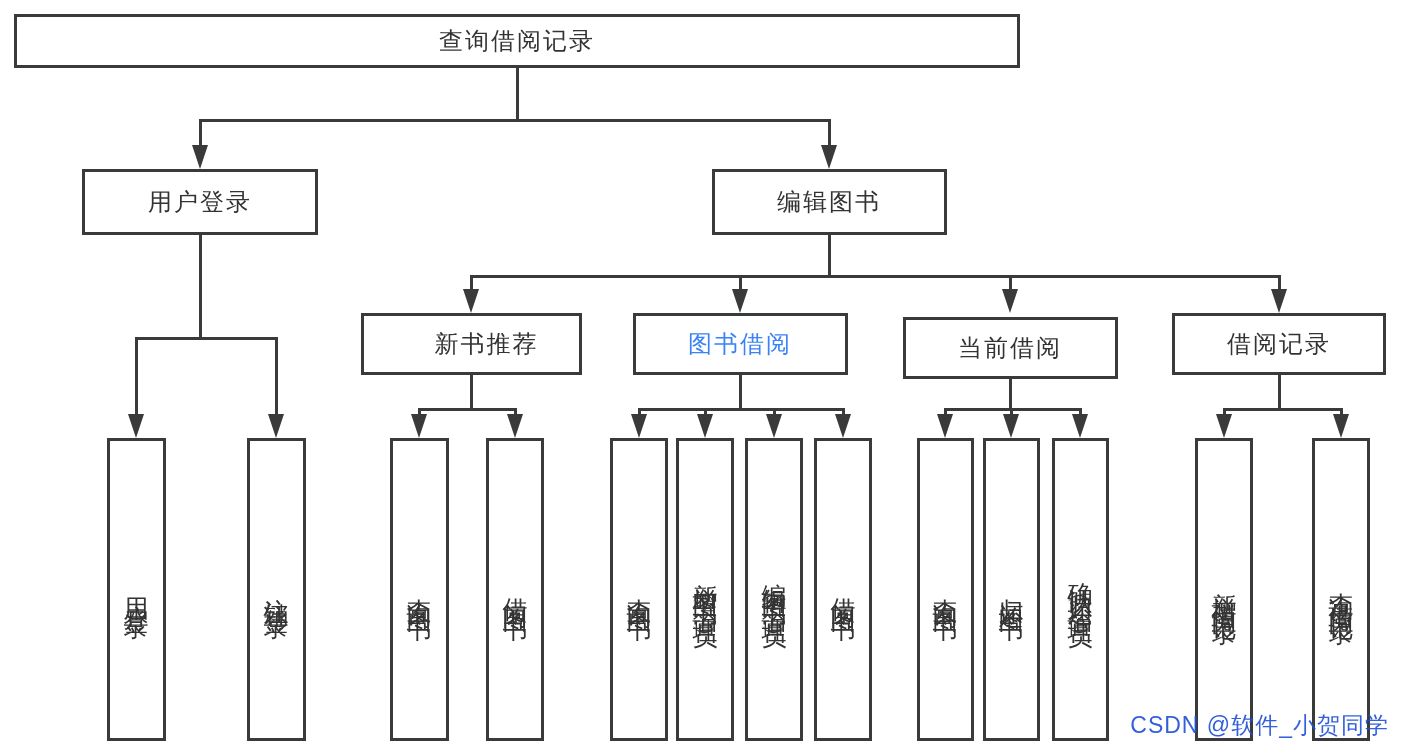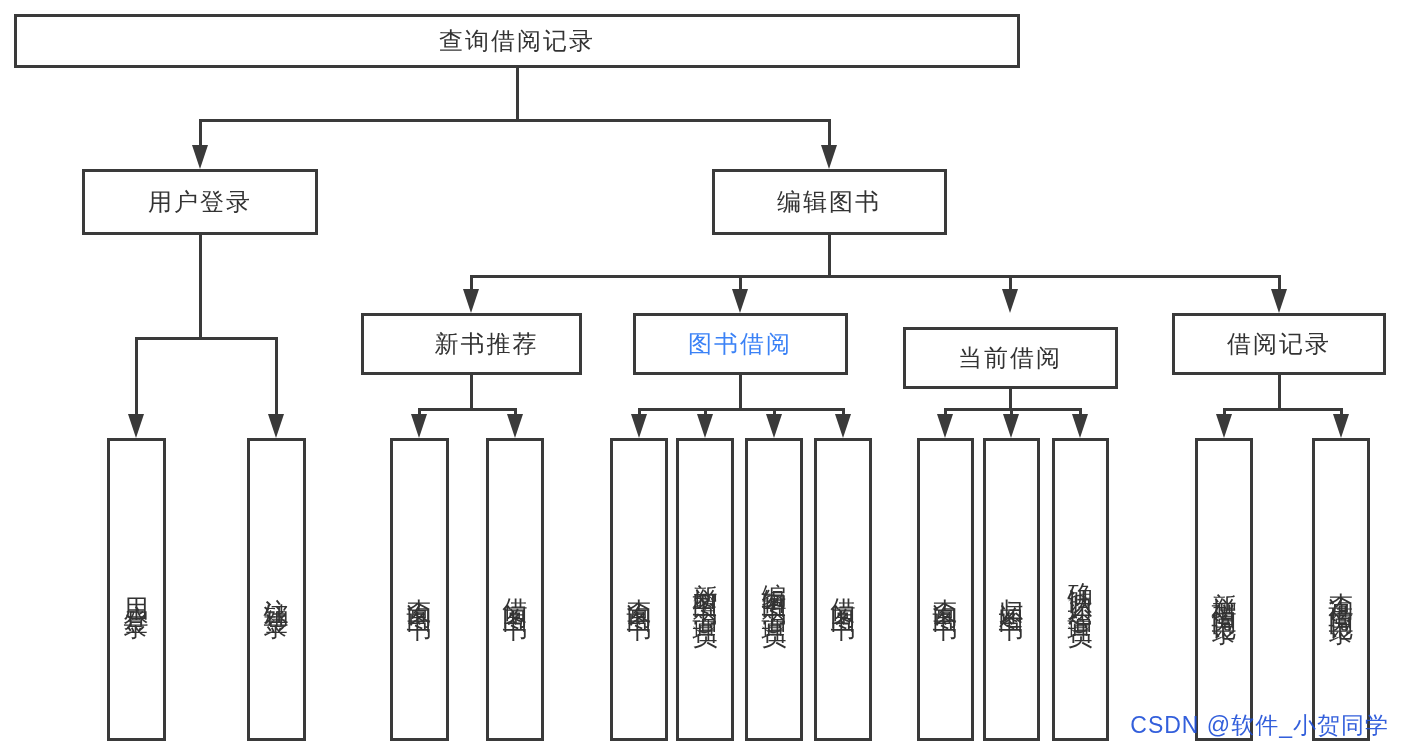--- a/index.html
+++ b/index.html
@@ -102,21 +102,21 @@
       </div>
       <div class="node vertical" style="left: 676px; top: 438px; width: 58px; height: 303px; border-color: rgb(58, 58, 58);">
         <span class="label" style="color: rgb(51, 51, 51);">新增图书（管理员）</span>
       </div>
       <div class="node vertical" style="left: 745px; top: 438px; width: 58px; height: 303px; border-color: rgb(58, 58, 58);">
         <span class="label" style="color: rgb(51, 51, 51);">编辑图书（管理员）</span>
       </div>
       <div class="node vertical" style="left: 814px; top: 438px; width: 58px; height: 303px; border-color: rgb(58, 58, 58);">
         <span class="label" style="color: rgb(51, 51, 51);">借阅图书</span>
       </div>
-      <div class="node" style="left: 902.5px; top: 327px; width: 215px; height: 62px; border-color: rgb(58, 58, 58);">
+      <div class="node" style="left: 902.5px; top: 317px; width: 215px; height: 62px; border-color: rgb(58, 58, 58);">
         <span class="label" style="color: rgb(51, 51, 51);">当前借阅</span>
       </div>
       <div class="node vertical" style="left: 916.5px; top: 438px; width: 57px; height: 303px; border-color: rgb(58, 58, 58);">
         <span class="label" style="color: rgb(51, 51, 51);">查询图书</span>
       </div>
       <div class="node vertical" style="left: 982.5px; top: 438px; width: 57px; height: 303px; border-color: rgb(58, 58, 58);">
         <span class="label" style="color: rgb(51, 51, 51);">归还图书</span>
       </div>
       <div class="node vertical" style="left: 1051.5px; top: 438px; width: 57px; height: 303px; border-color: rgb(58, 58, 58);">
         <span class="label" style="color: rgb(51, 51, 51);">确认归还（管理员）</span>

